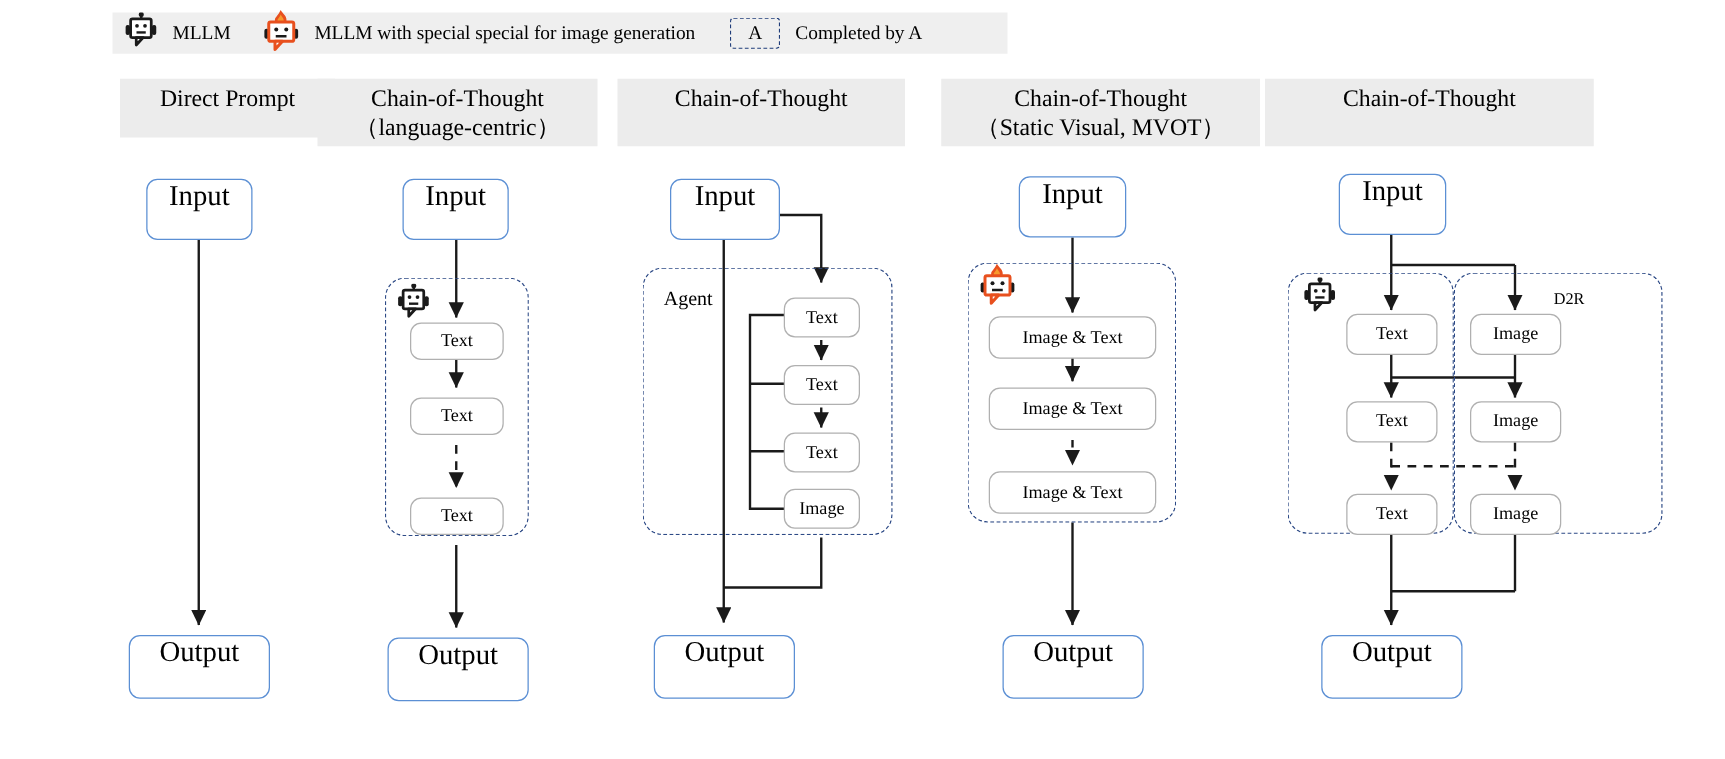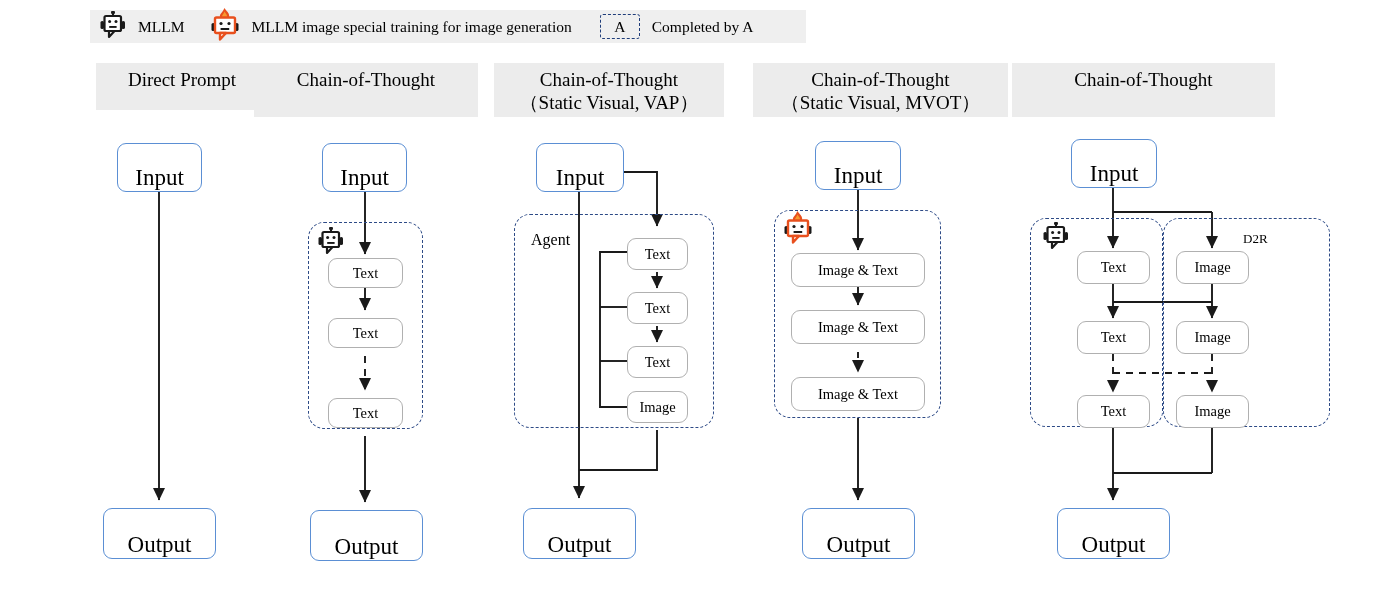--- a/index.html
+++ b/index.html
@@ -20,21 +20,21 @@
           display:flex;align-items:center;justify-content:center;
           font-size:15.5px;}
 
   
   .colhead{position:absolute;background:#ececec;text-align:center;
            font-size:19px;line-height:1.22;padding-top:5px;
            box-sizing:border-box;}
 
   
   .io-box{position:absolute;box-sizing:border-box;border:1.4px solid #5b8fd4;
-          border-radius:9px;background:#fff;display:flex;align-items:flex-end;
+          border-radius:9px;background:#fff;display:flex;align-items:flex-start;
           justify-content:center;font-size:23px;}
   .step-box{position:absolute;box-sizing:border-box;border:1.3px solid #b0b0b0;
           border-radius:9px;background:#fff;display:flex;align-items:center;
           justify-content:center;font-size:14.5px;}
   .grp{position:absolute;box-sizing:border-box;
        border:1.7px dashed #2d4a86;border-radius:16px;background:transparent;}
   .grp-label{position:absolute;font-size:16px;}
 
   svg.wires{position:absolute;left:0;top:0;width:1380px;height:607px;
             pointer-events:none;}
@@ -73,45 +73,45 @@
         <rect x="0.5" y="15" width="3.5" height="8" rx="1.6" fill="#1a1a1a"></rect>
         <rect x="24" y="15" width="3.5" height="8" rx="1.6" fill="#1a1a1a"></rect>
         <rect x="4" y="9.5" width="20" height="15.5" rx="1.5" fill="#fff" stroke="#e8501e" stroke-width="2.4"></rect>
         <path d="M9 25 L9 31.5 L15 25 Z" fill="#fff" stroke="#e8501e" stroke-width="2.4" stroke-linejoin="round"></path>
         <circle cx="10" cy="15.5" r="1.6" fill="#1a1a1a"></circle>
         <circle cx="18" cy="15.5" r="1.6" fill="#1a1a1a"></circle>
         <rect x="9.6" y="20" width="8.6" height="2" fill="#1a1a1a"></rect>
       </svg>
     </span>
     <span class="lg-gap-d"></span>
-    <span class="lg-text">MLLM image special training for image generation</span>
+    <span class="lg-text">MLLM with special special for image generation</span>
   </div>
 
   <div class="lg-gap-c"></div>
 
   <div class="lg-item">
     <span class="a-chip">
       <span>A</span>
     </span>
     <span class="lg-gap-d"></span>
     <span class="lg-text">Completed by A</span>
   </div>
 </div>
 
 <div class="colhead" style="left:96px;top:63px;width:172px;height:47px;">
   <div>Direct Prompt</div>
 </div>
 
 <div class="colhead" style="left:254px;top:63px;width:224px;height:54px;">
   <div>Chain-of-Thought</div>
+  <div>（language-centric）</div>
 </div>
 
 <div class="colhead" style="left:494px;top:63px;width:230px;height:54px;">
   <div>Chain-of-Thought</div>
-  <div>（Static Visual, VAP）</div>
 </div>
 
 <div class="colhead" style="left:753px;top:63px;width:255px;height:54px;">
   <div>Chain-of-Thought</div>
   <div>（Static Visual, MVOT）</div>
 </div>
 
 <div class="colhead" style="left:1012px;top:63px;width:263px;height:54px;">
   <div>Chain-of-Thought</div>
 </div>

